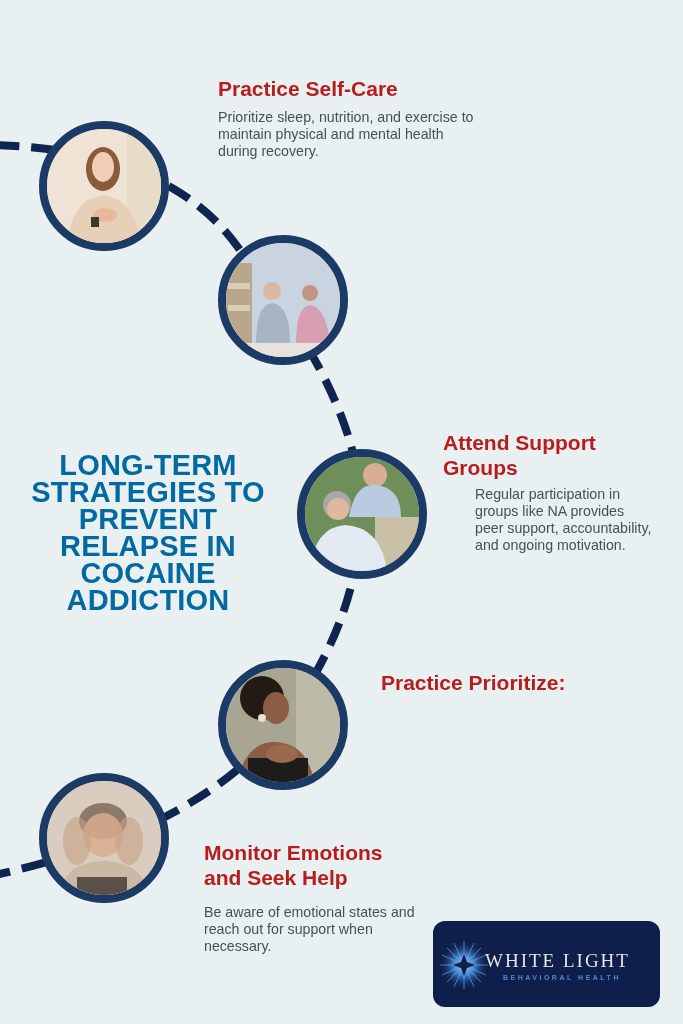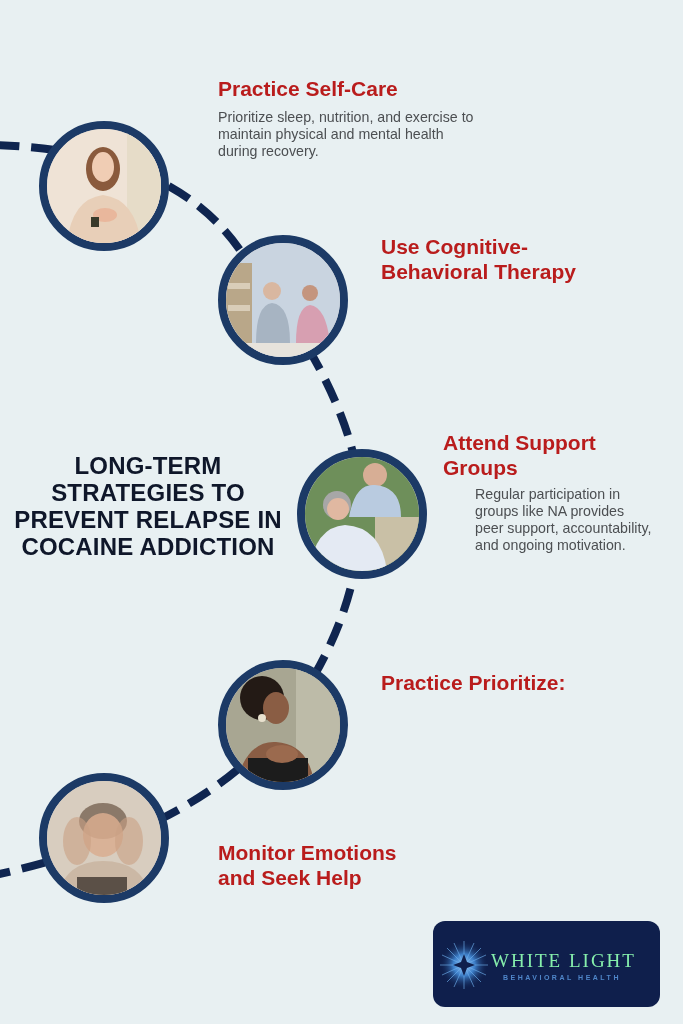--- a/index.html
+++ b/index.html
@@ -3,23 +3,23 @@
 <meta charset="utf-8">
 <style>
   html,body{margin:0;padding:0;}
   body{width:683px;height:1024px;background:#e8f0f2;position:relative;overflow:hidden;font-family:"Liberation Sans","DejaVu Sans",sans-serif;}
   .arc{position:absolute;left:0;top:0;}
   .photo{position:absolute;width:114px;height:114px;border-radius:50%;border:8px solid #1c3a66;box-sizing:content-box;overflow:hidden;background:#ccc;}
   .photo svg{display:block;}
   .step{position:absolute;color:#3b3d40;}
   .step h2{margin:0;font-size:21px;font-weight:700;line-height:25px;color:#b91c1c;}
   .step p{margin:6px 0 0 0;font-size:14.2px;line-height:17px;color:#4c4f52;}
-  .title{position:absolute;left:12px;top:452px;width:272px;text-align:center;font-size:24px;line-height:27px;font-weight:700;color:#0f172a;letter-spacing:0.2px;}
+  .title{position:absolute;left:12px;top:452px;width:272px;text-align:center;font-size:29px;line-height:27px;font-weight:700;color:#0369a1;letter-spacing:0.2px;}
   .logo{position:absolute;left:433px;top:921px;width:227px;height:86px;background:#0f1f4c;border-radius:12px;}
-  .logo .name{position:absolute;left:58px;top:29px;font-family:"Liberation Serif","DejaVu Serif",serif;font-size:19px;letter-spacing:2px;color:#86efac;}
+  .logo .name{position:absolute;left:52px;top:29px;font-family:"Liberation Serif","DejaVu Serif",serif;font-size:19px;letter-spacing:2px;color:#e5e5e5;}
   .logo .sub{position:absolute;left:70px;top:53px;font-size:7px;letter-spacing:2.5px;color:#4f86c9;font-weight:700;}
   .logo .mark{position:absolute;left:6px;top:19px;}
 </style>
 </head>
 <body>
 
 <svg class="arc" width="683" height="1024" viewBox="0 0 683 1024">
   <path d="M -5 145 Q 170 150 240 250 Q 360 400 361 511 Q 360 620 283 723 Q 200 830 -5 875" fill="none" stroke="#0f2550" stroke-width="8" stroke-dasharray="24 12"></path>
 </svg>
 
@@ -87,34 +87,34 @@
 </div>
 
 <div class="title">LONG-TERM STRATEGIES TO PREVENT RELAPSE IN COCAINE ADDICTION</div>
 
 <div class="step" style="left:218px;top:76px;width:260px;">
   <h2>Practice Self-Care</h2>
   <p style="margin-top:8px;">Prioritize sleep, nutrition, and exercise to maintain physical and mental health during recovery.</p>
 </div>
 
 <div class="step" style="left:381px;top:234px;width:230px;">
-  <h2>Use Cognitive-Behavioral Therapy</h2>
 </div>
 
 <div class="step" style="left:443px;top:430px;width:190px;">
   <h2>Attend Support Groups</h2>
   <p style="width:178px;margin-left:32px;">Regular participation in groups like NA provides peer support, accountability, and ongoing motivation.</p>
 </div>
 
 <div class="step" style="left:381px;top:670px;width:260px;">
   <h2>Practice Prioritize:</h2>
 </div>
 
-<div class="step" style="left:218px;top:840px;width:215px;">
+<div class="step" style="left:204px;top:840px;width:215px;">
   <h2>Monitor Emotions and Seek Help</h2>
+  <p style="margin-top:14px;">Be aware of emotional states and reach out for support when necessary.</p>
 </div>
 
 <div class="logo">
   <svg class="mark" width="50" height="50" viewBox="0 0 50 50">
     <defs>
       <radialGradient id="g" cx="50%" cy="50%" r="50%">
         <stop offset="0%" stop-color="#9fd3ff"></stop>
         <stop offset="45%" stop-color="#3d7fc9"></stop>
         <stop offset="100%" stop-color="#0f1f4c" stop-opacity="0"></stop>
       </radialGradient>

